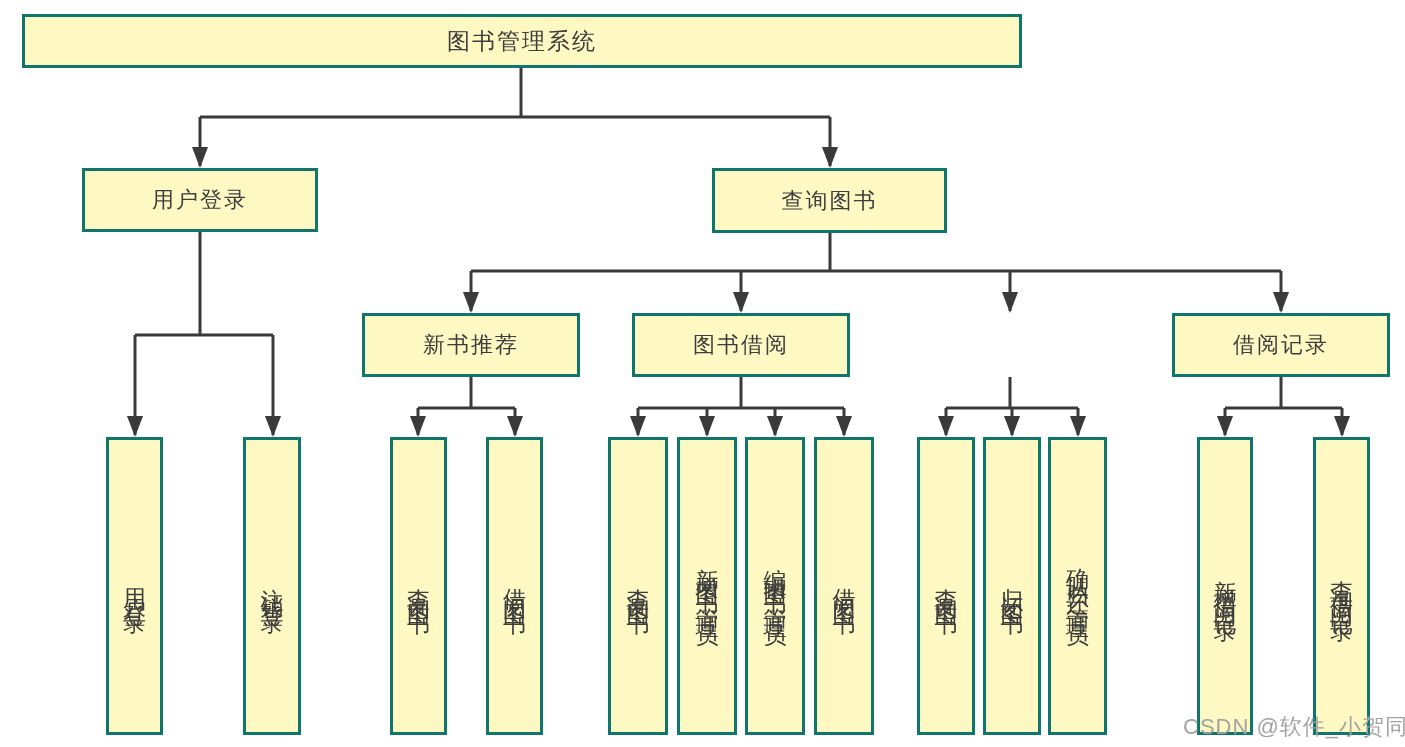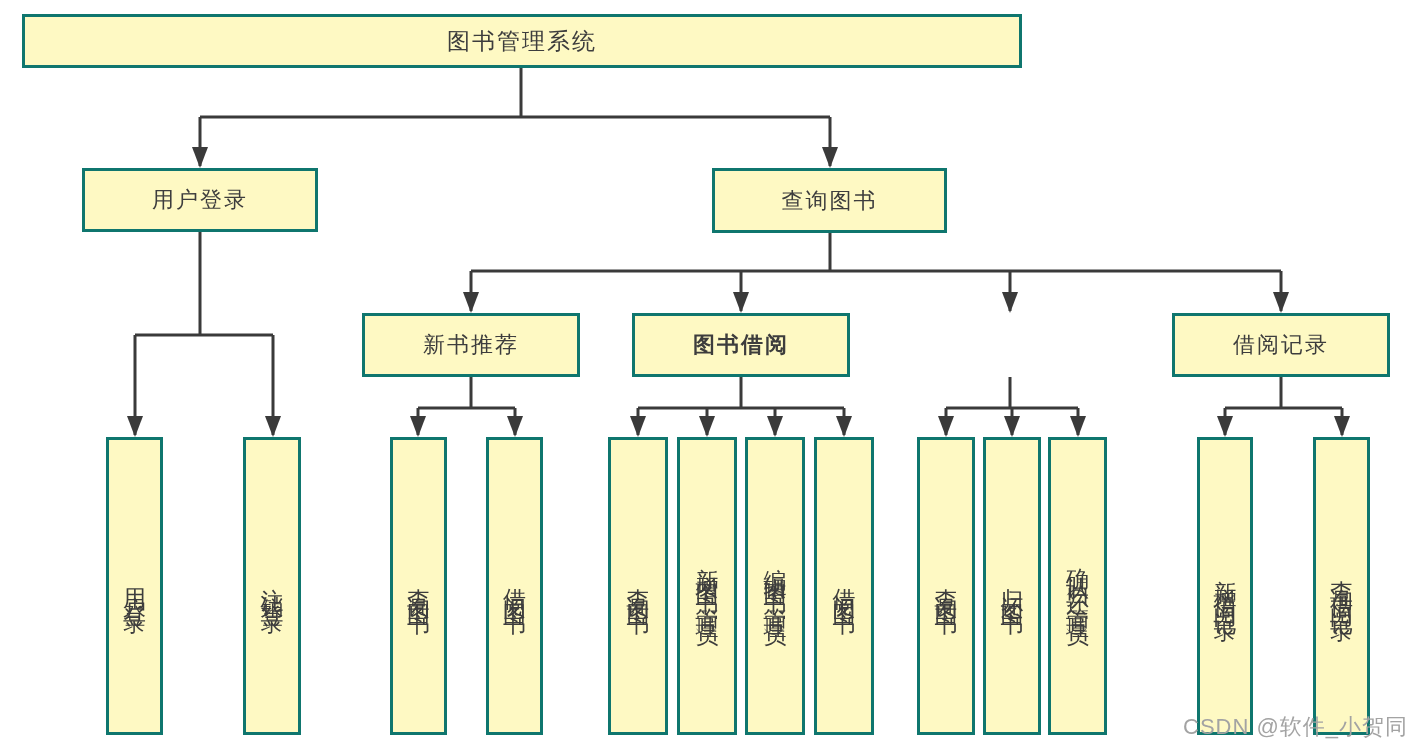--- a/index.html
+++ b/index.html
@@ -102,21 +102,21 @@
       <polygon points="1334,416 1350,416 1342,437"></polygon>
     </g>
   </svg>
 
   <div class="node h-node root-node" style="left:22px; top:14px; width:1000px; height:54px;">图书管理系统</div>
 
   <div class="node h-node" style="left:82px; top:168px; width:236px; height:64px;">用户登录</div>
   <div class="node h-node" style="left:712px; top:168px; width:235px; height:65px;">查询图书</div>
 
   <div class="node h-node" style="left:362px; top:313px; width:218px; height:64px;">新书推荐</div>
-  <div class="node h-node" style="left:632px; top:313px; width:218px; height:64px;font-weight:bold;">图书借阅</div>
+  <div class="node h-node" style="left:632px; top:313px; width:218px; height:64px;">图书借阅</div>
   <div class="node h-node" style="left:1172px; top:313px; width:218px; height:64px;">借阅记录</div>
 
   <div class="node v-node" style="left:106px; top:437px; width:57px; height:298px;">用户登录</div>
   <div class="node v-node" style="left:243px; top:437px; width:58px; height:298px;">注销登录</div>
 
   <div class="node v-node" style="left:390px; top:437px; width:57px; height:298px;">查询图书</div>
   <div class="node v-node" style="left:486px; top:437px; width:57px; height:298px;">借阅图书</div>
 
   <div class="node v-node" style="left:608px; top:437px; width:60px; height:298px;">查询图书</div>
   <div class="node v-node" style="left:677px; top:437px; width:60px; height:298px;">新增图书（管理员）</div>

